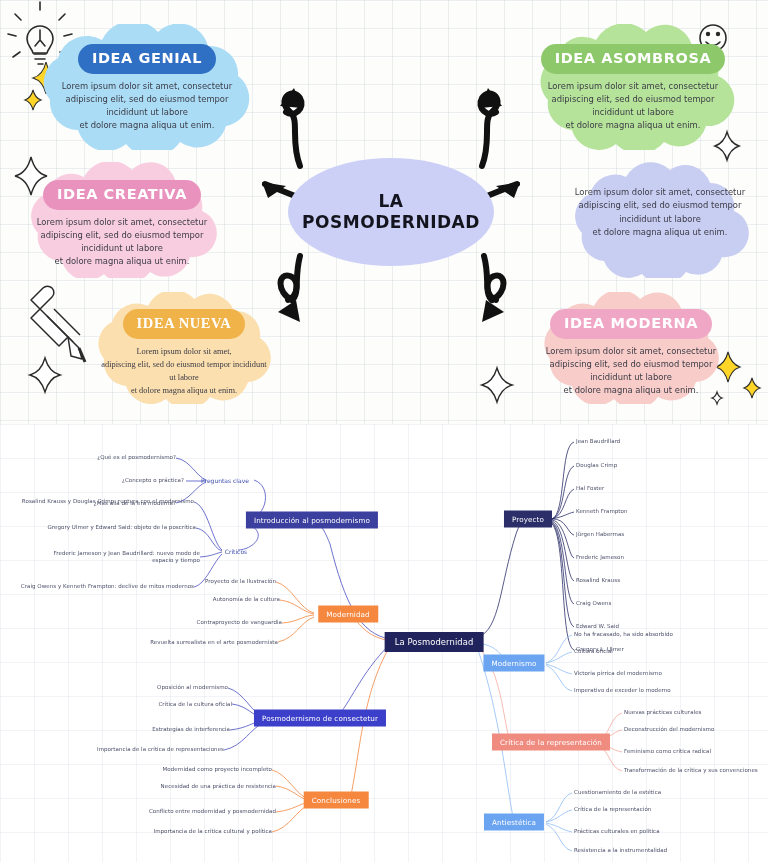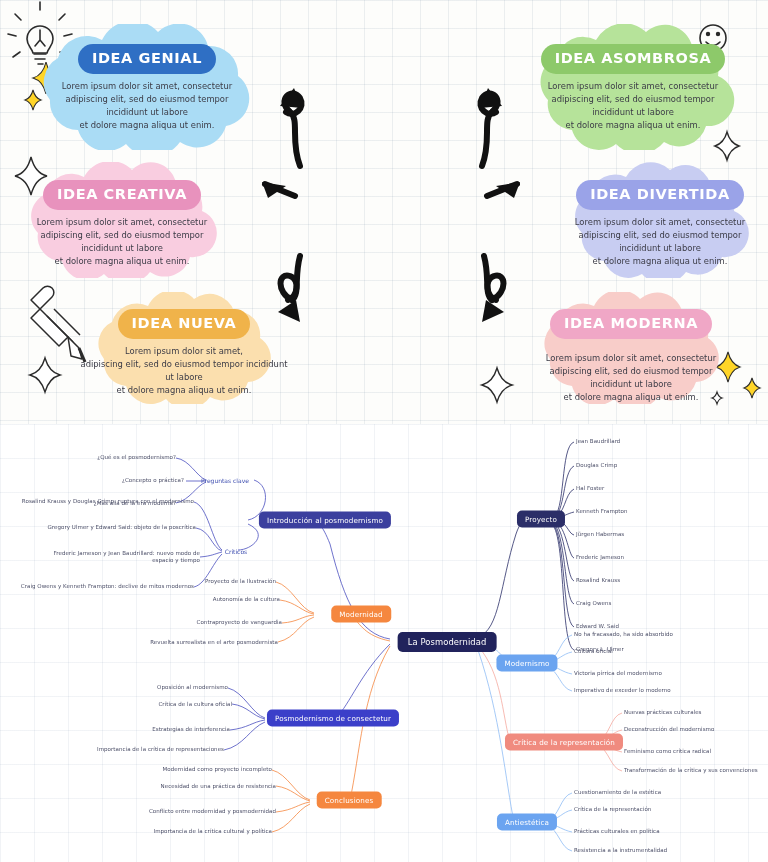--- a/index.html
+++ b/index.html
@@ -55,22 +55,22 @@
     display:flex;align-items:center;justify-content:center;
   }
   #central-node .t{
     text-align:center;font-weight:bold;color:#14141e;
     font-size:17px;line-height:1.25;letter-spacing:.5px;
   }
 
   
   .node{
     position:absolute;transform:translate(-50%,-50%);
-    border-radius:5px;color:#fff;white-space:nowrap;
-    font-size:7.2px;padding:4px 8px;letter-spacing:.1px;margin-left:13px;
+    border-radius:0;color:#fff;white-space:nowrap;
+    font-size:7.2px;padding:4px 8px;letter-spacing:.1px;
   }
   .leaf{
     position:absolute;transform:translateY(-50%);
     font-size:5.5px;color:#4c4f68;line-height:1.35;letter-spacing:.05px;
   }
   .leaf.r{text-align:right;transform:translate(-100%,-50%);}
   .subnode{
     position:absolute;transform:translate(-50%,-50%);
     font-size:6px;color:#3f4fb0;white-space:nowrap;
   }
@@ -136,20 +136,26 @@
     <g fill="#111">
       <path d="M262 182 l24 4 l-18 12 z"></path>
       <path d="M520 182 l-24 4 l18 12 z"></path>
       <path d="M294 88 l-14 18 l22 2 z"></path>
       <path d="M488 88 l14 18 l-22 2 z"></path>
       <path d="M278 312 l18 -12 l4 22 z"></path>
       <path d="M504 312 l-18 -12 l-4 22 z"></path>
     </g>
   </svg>
 
+  <div id="central-node">
+    <div class="t">
+      <span>LA</span><br>
+      <span>POSMODERNIDAD</span>
+    </div>
+  </div>
 
   <div class="cloud" style="left:14px;top:24px;width:266px;height:126px;">
     <svg class="shape" viewBox="0 0 266 126" preserveAspectRatio="none">
       <path d="M44 34 a30 30 0 0 1 44 -18 a34 34 0 0 1 56 -8 a30 30 0 0 1 50 14 a28 28 0 0 1 30 30 a28 28 0 0 1 -12 50 a30 30 0 0 1 -46 16 a34 34 0 0 1 -54 2 a30 30 0 0 1 -48 -14 a28 28 0 0 1 -28 -30 a28 28 0 0 1 8 -42z" fill="#aadcf5"></path>
     </svg>
     <div class="body" style="padding-top:20px;">
       <span class="pill" style="background:#2f6fc4;">IDEA GENIAL</span>
       <div class="ctext">Lorem ipsum dolor sit amet, consectetur
 adipiscing elit, sed do eiusmod tempor
 incididunt ut labore
@@ -181,46 +187,45 @@
 incididunt ut labore
 et dolore magna aliqua ut enim.</div>
     </div>
   </div>
 
   <div class="cloud" style="left:556px;top:162px;width:208px;height:116px;">
     <svg class="shape" viewBox="0 0 208 116" preserveAspectRatio="none">
       <path d="M34 32 a26 26 0 0 1 36 -17 a28 28 0 0 1 44 -7 a26 26 0 0 1 40 13 a24 24 0 0 1 24 28 a24 24 0 0 1 -12 46 a26 26 0 0 1 -36 15 a28 28 0 0 1 -44 2 a26 26 0 0 1 -38 -13 a24 24 0 0 1 -22 -28 a24 24 0 0 1 8 -39z" fill="#c8cdf2"></path>
     </svg>
     <div class="body" style="padding-top:18px;">
-      <span class="pill" style="background:#9aa3e8;">IDEA DIVERTIDA</span>
       <div class="ctext">Lorem ipsum dolor sit amet, consectetur
 adipiscing elit, sed do eiusmod tempor
 incididunt ut labore
 et dolore magna aliqua ut enim.</div>
     </div>
   </div>
 
   <div class="cloud" style="left:78px;top:292px;width:212px;height:112px;">
     <svg class="shape" viewBox="0 0 212 112" preserveAspectRatio="none">
       <path d="M34 30 a26 26 0 0 1 36 -16 a28 28 0 0 1 46 -7 a26 26 0 0 1 40 12 a24 24 0 0 1 26 27 a24 24 0 0 1 -12 44 a26 26 0 0 1 -38 15 a28 28 0 0 1 -44 2 a26 26 0 0 1 -40 -13 a24 24 0 0 1 -22 -27 a24 24 0 0 1 8 -37z" fill="#fbdfae"></path>
     </svg>
-    <div class="body" style="padding-top:17px;">
+    <div class="body" style="padding-top:17px;font-family:Liberation Serif, serif;">
       <span class="pill" style="background:#f0b34a;">IDEA NUEVA</span>
       <div class="ctext">Lorem ipsum dolor sit amet,
 adipiscing elit, sed do eiusmod tempor incididunt
 ut labore
 et dolore magna aliqua ut enim.</div>
     </div>
   </div>
 
   <div class="cloud" style="left:524px;top:292px;width:214px;height:112px;">
     <svg class="shape" viewBox="0 0 214 112" preserveAspectRatio="none">
       <path d="M34 30 a26 26 0 0 1 36 -16 a28 28 0 0 1 46 -7 a26 26 0 0 1 42 12 a24 24 0 0 1 26 27 a24 24 0 0 1 -12 44 a26 26 0 0 1 -38 15 a28 28 0 0 1 -44 2 a26 26 0 0 1 -42 -13 a24 24 0 0 1 -22 -27 a24 24 0 0 1 8 -37z" fill="#f8cdc9"></path>
     </svg>
-    <div class="body" style="padding-top:17px;gap:7px;">
+    <div class="body" style="padding-top:17px;">
       <span class="pill" style="background:#f0a7c6;">IDEA MODERNA</span>
       <div class="ctext">Lorem ipsum dolor sit amet, consectetur
 adipiscing elit, sed do eiusmod tempor
 incididunt ut labore
 et dolore magna aliqua ut enim.</div>
     </div>
   </div>
 </div>
 
 <div class="mapwrap">

